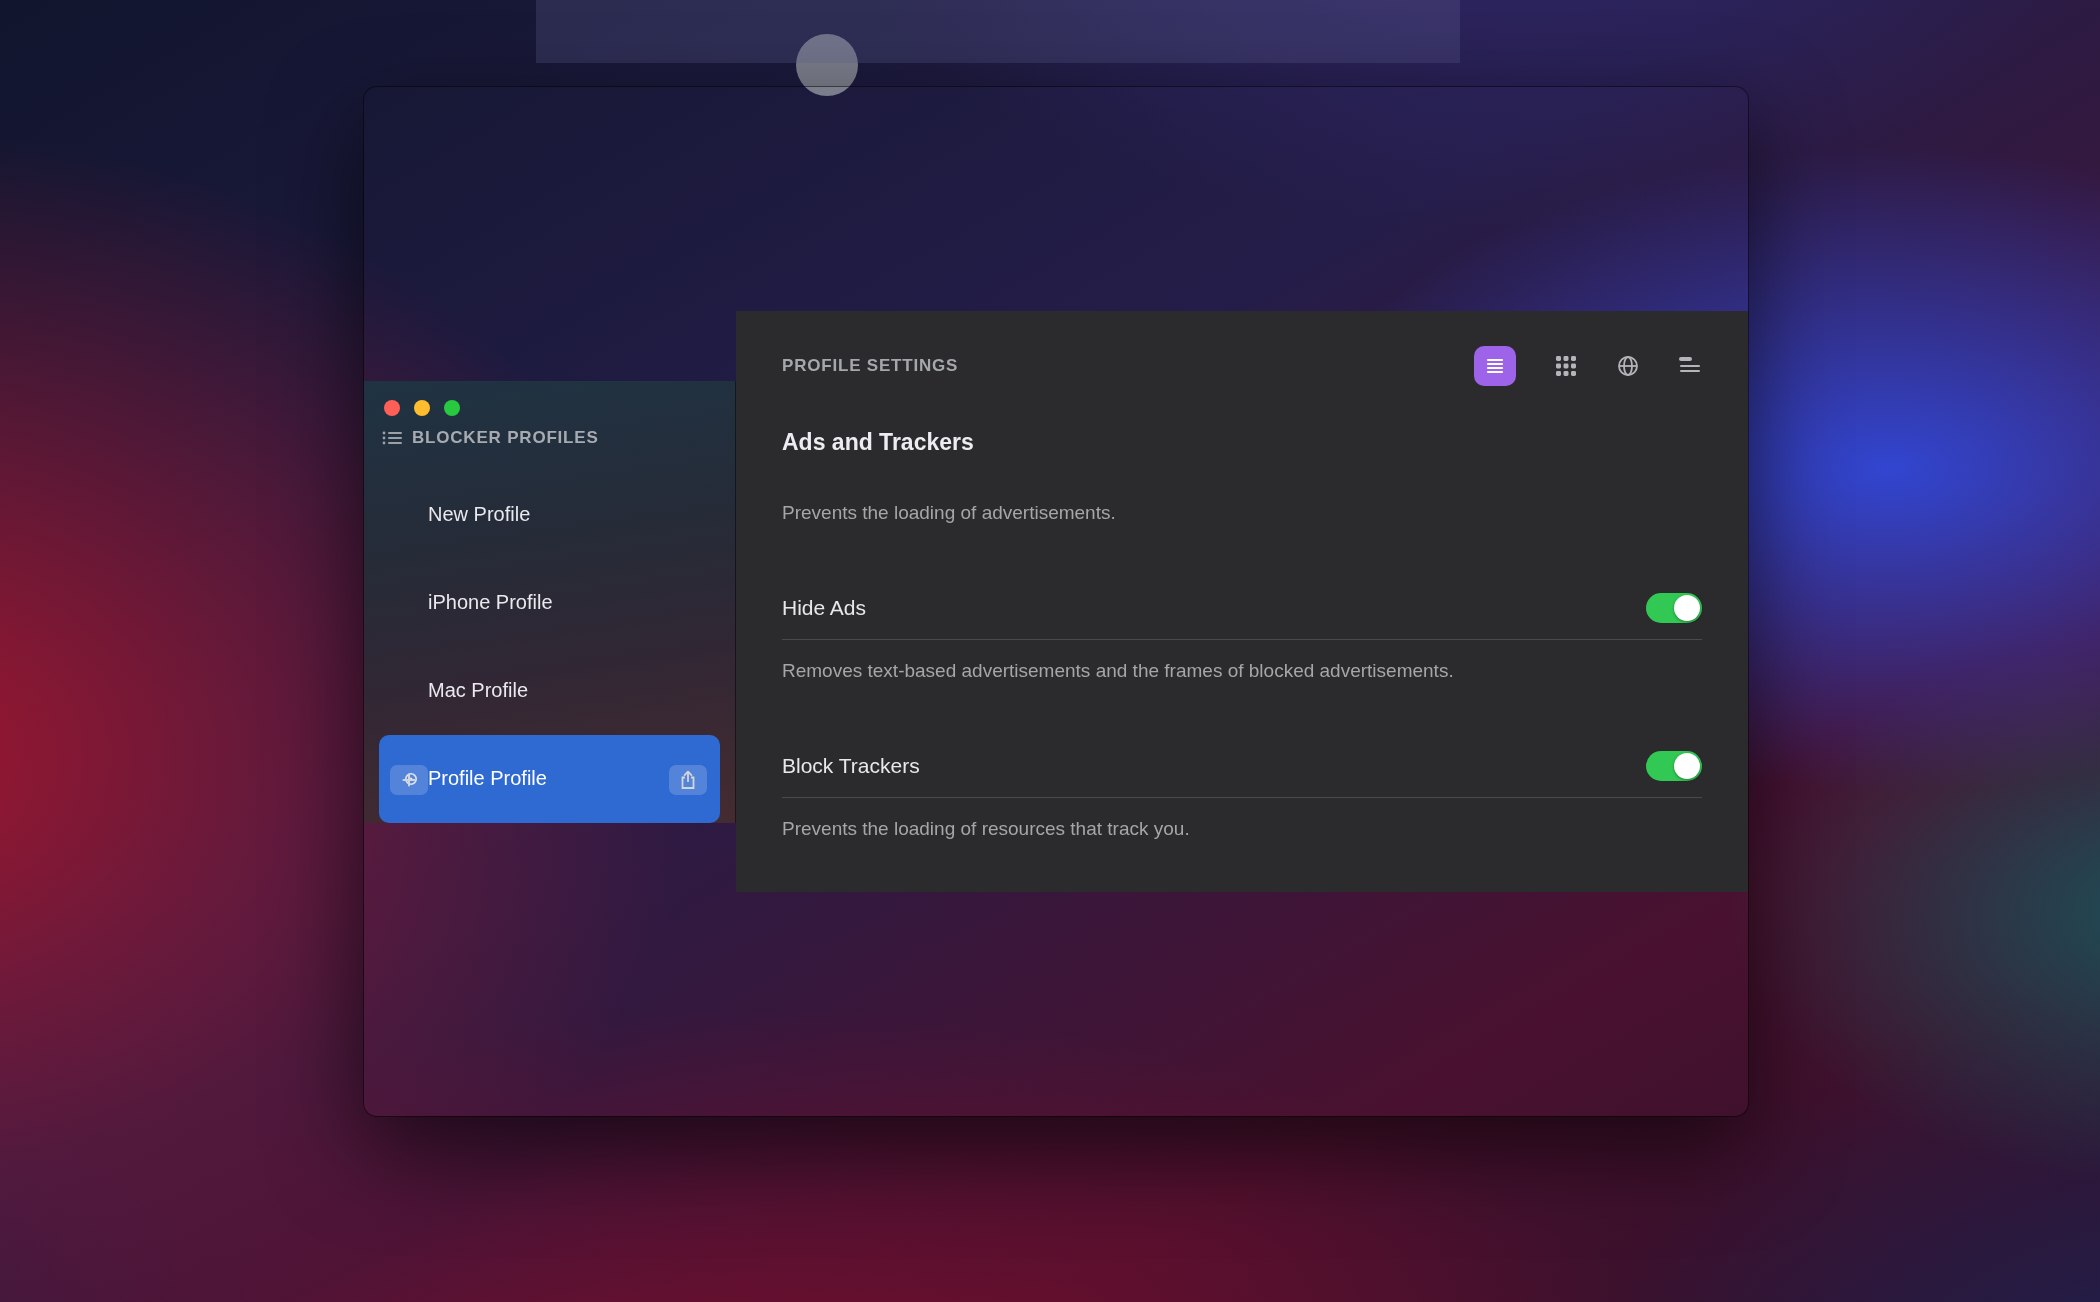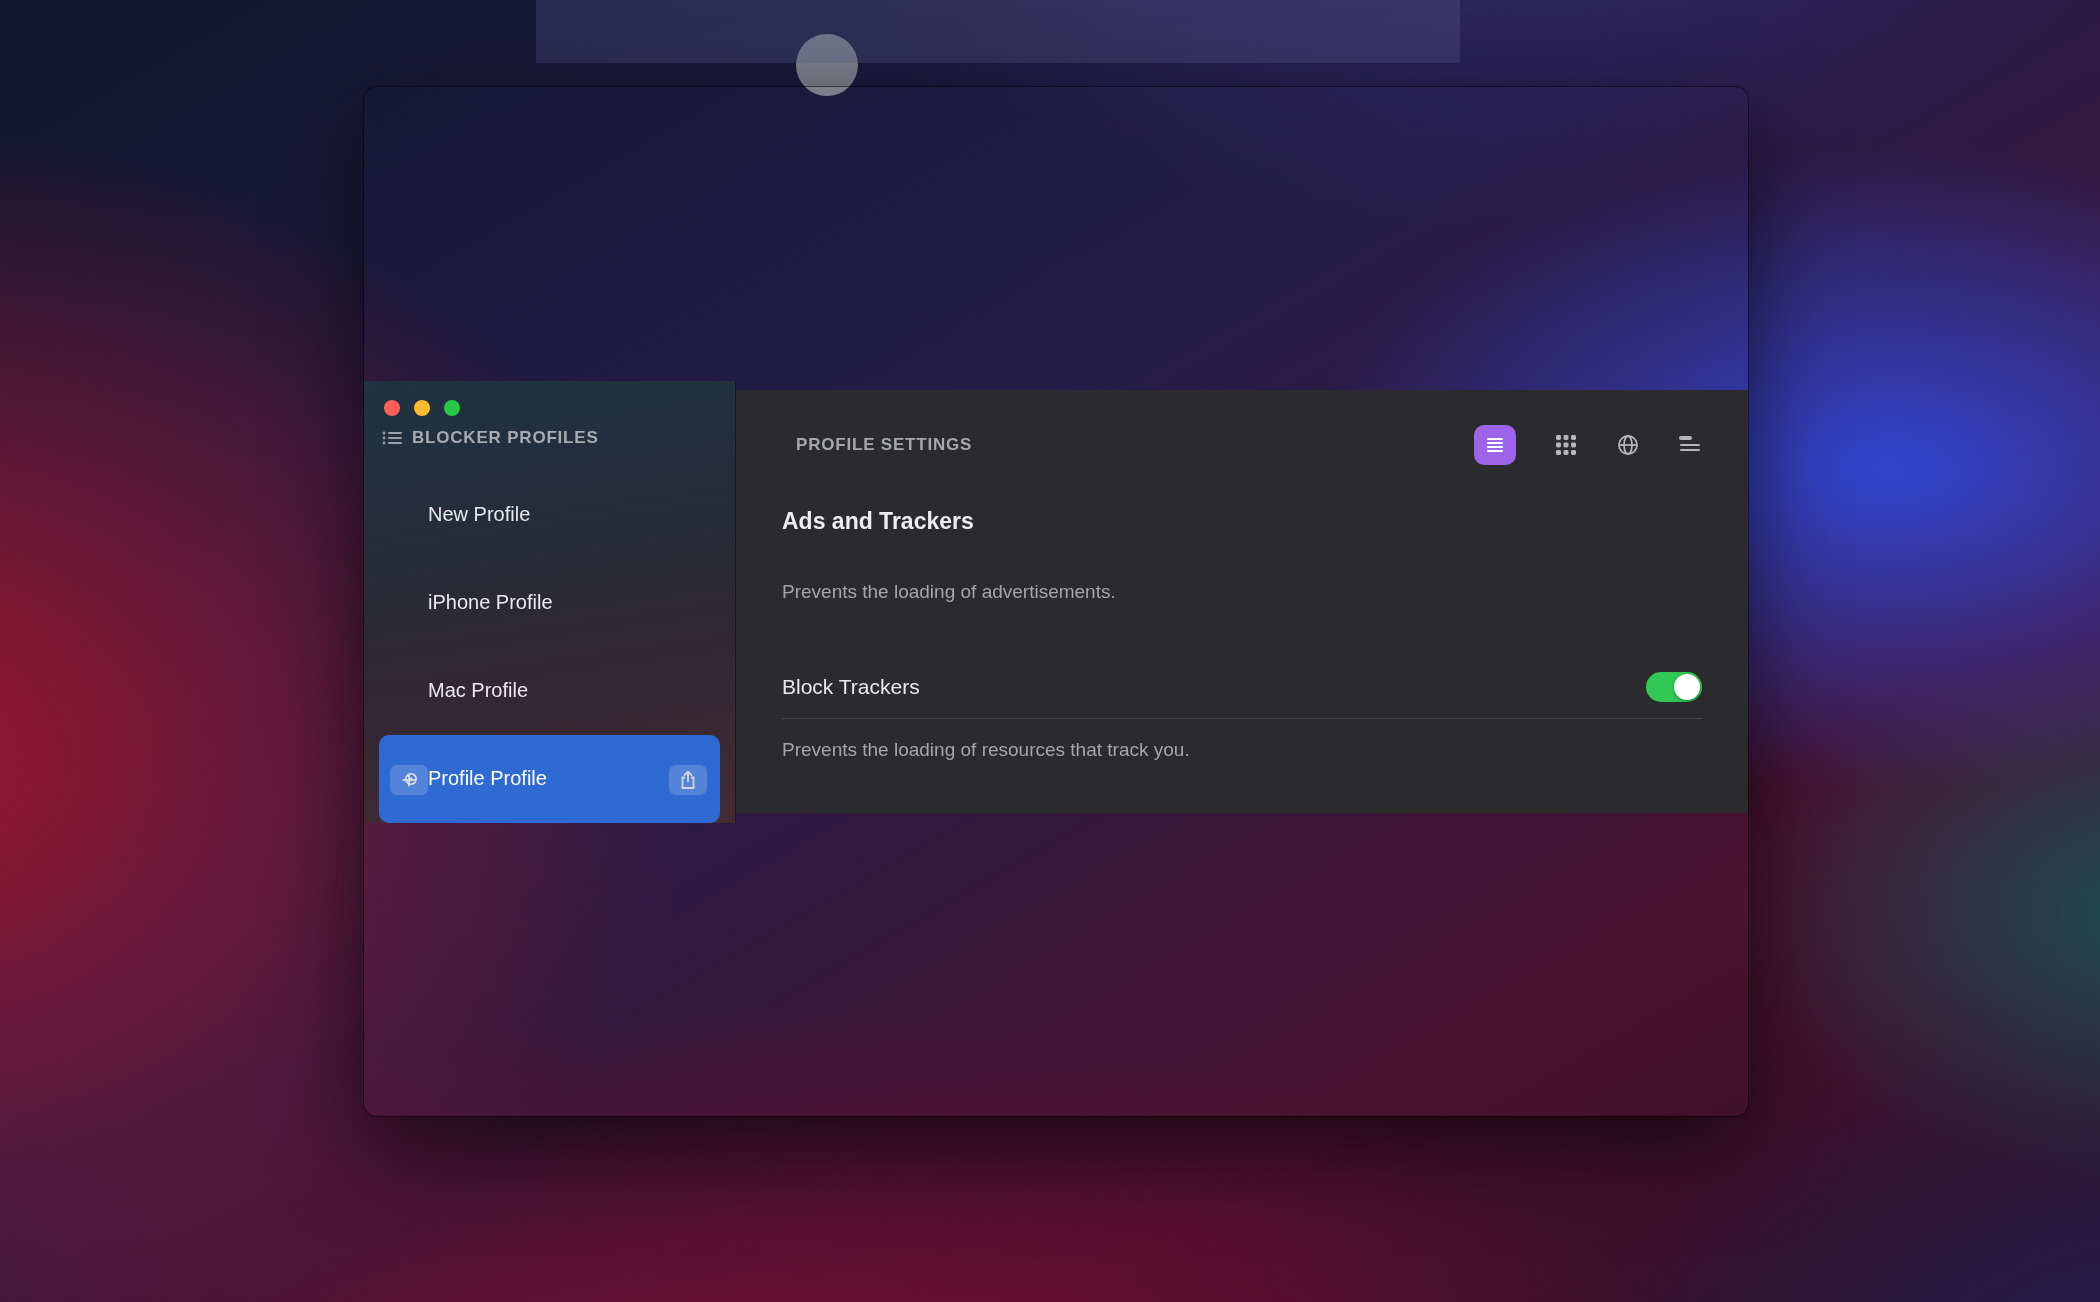--- a/index.html
+++ b/index.html
@@ -76,21 +76,21 @@
     background:rgba(255,255,255,0.18); color:#d6d6da;
     display:flex; align-items:center; justify-content:center; line-height:0;
   }
 
   
   .content {
     flex:1; background:#2b2b2d; position:relative;
   }
   .content-header {
     display:flex; align-items:center; justify-content:space-between;
-    padding:34px 46px 0 60px; height:76px;
+    padding:34px 46px 0 46px; height:76px;
   }
   .content-title {
     color:#a4a8ad; font-size:17px; font-weight:700; letter-spacing:0.8px;
   }
   .toolbar { display:flex; align-items:center; gap:38px; }
   .tool-btn { border:none; background:transparent; color:#b4b4ba; line-height:0; padding:0; }
   .tool-btn.primary {
     width:42px; height:40px; border-radius:10px;
     background:var(--purple_button, #9d63e8); color:#ffffff;
     display:flex; align-items:center; justify-content:center;
@@ -264,20 +264,29 @@
     </div>
 
     <h1 class="section-title">Ads and Trackers</h1>
 
     <div class="settings">
 
       <div class="setting">
         <div class="setting-desc">Prevents the loading of advertisements.</div>
       </div>
 
+      <div class="setting">
+        <div class="setting-head">
+          <span class="setting-label">Hide Ads</span>
+          <span class="toggle on">
+              <span class="knob"></span>
+            </span>
+        </div>
+        <div class="setting-desc">Removes text-based advertisements and the frames of blocked advertisements.</div>
+      </div>
 
       <div class="setting">
         <div class="setting-head">
           <span class="setting-label">Block Trackers</span>
           <span class="toggle on">
               <span class="knob"></span>
             </span>
         </div>
         <div class="setting-desc">Prevents the loading of resources that track you.</div>
       </div>

